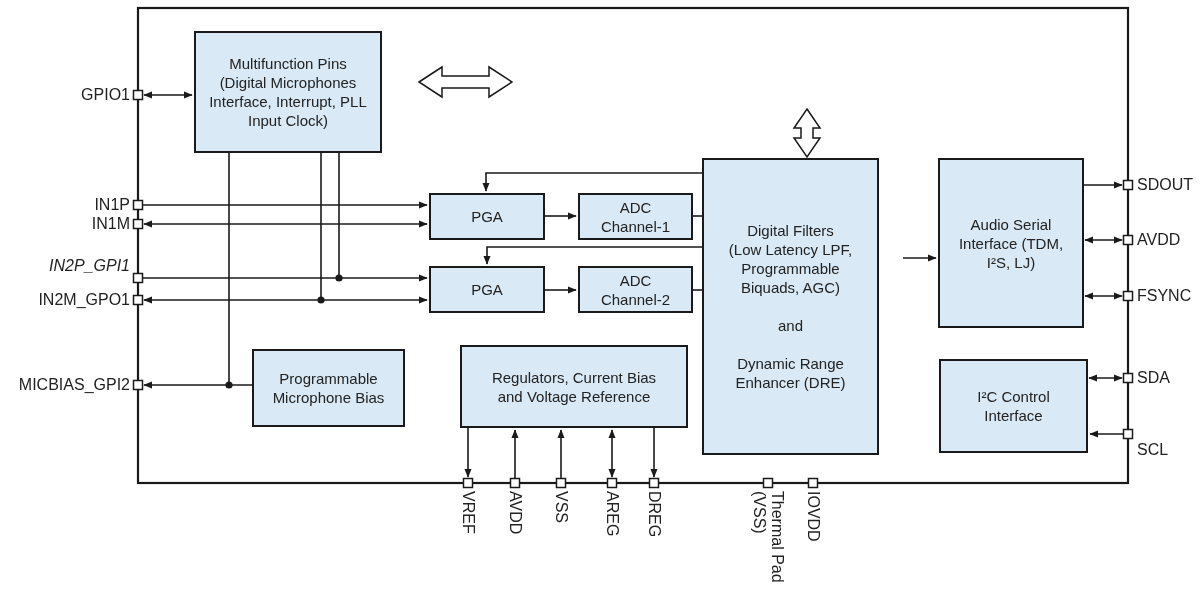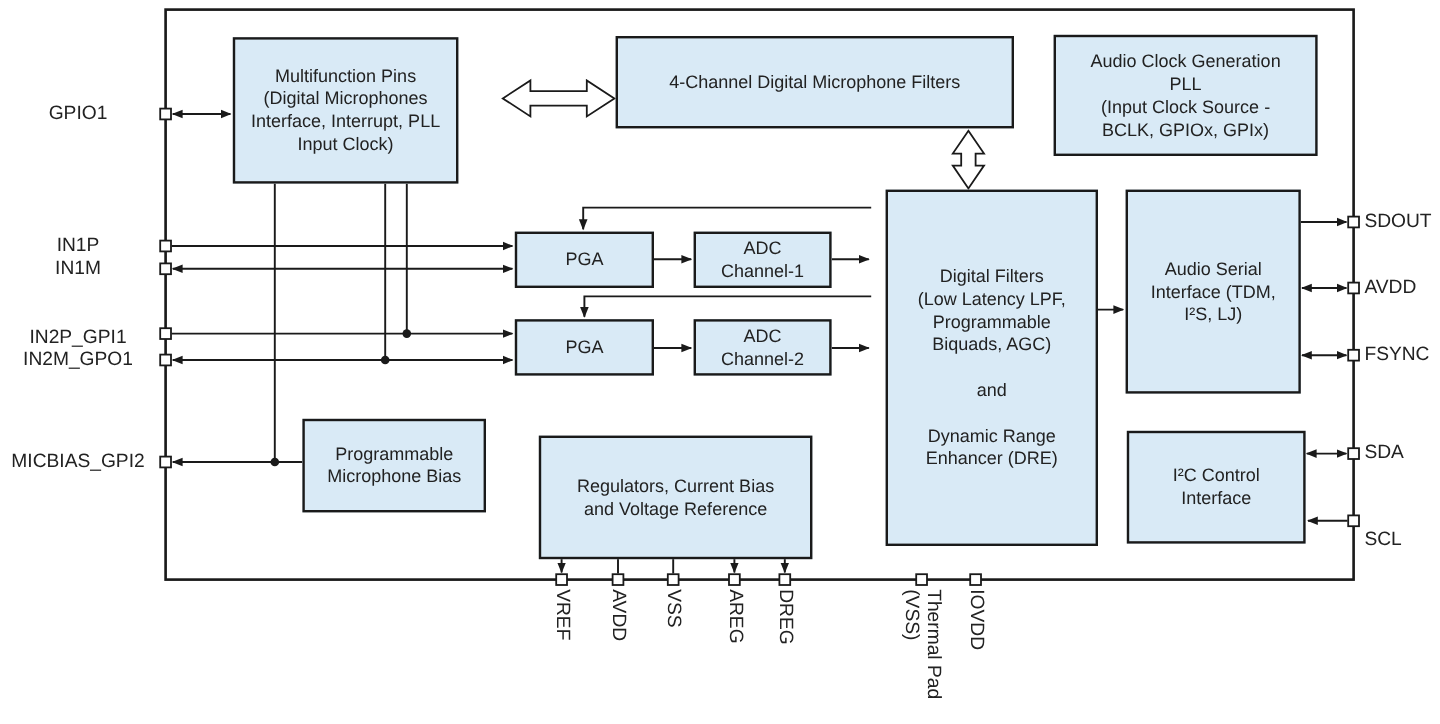--- a/index.html
+++ b/index.html
@@ -22,21 +22,21 @@
   .pin{fill:#ffffff;stroke:var(--line);stroke-width:1.5;}
   .hollow{fill:#ffffff;stroke:var(--line);stroke-width:1.5;stroke-linejoin:miter;}
   #ah path{fill:var(--line);}
   .block{
     position:absolute;box-sizing:border-box;
     background:var(--block_fill);border:2px solid var(--block_border);
     display:flex;align-items:center;justify-content:center;text-align:center;
     font-size:15px;line-height:19px;white-space:pre-line;padding:2px;
   }
   .pin-label{position:absolute;font-size:16px;line-height:20px;white-space:pre;}
-  .pin-label.left{left:0;width:130px;text-align:center;}
+  .pin-label.left{left:0;width:130px;text-align:right;}
   .pin-label.right{text-align:right;}
   .pin-label.bottom{
     writing-mode:vertical-rl;white-space:pre-line;line-height:18px;
     transform:translateX(-50%);top:491px;text-align:left;
   }
 </style>
 </head>
 <body>
 
 <div id="stage">
@@ -106,54 +106,49 @@
       <rect class="pin" x="649.5" y="478.5" width="9" height="9"></rect>
       <rect class="pin" x="763.5" y="478.5" width="9" height="9"></rect>
       <rect class="pin" x="808.5" y="478.5" width="9" height="9"></rect>
     </g>
   </svg>
 
   <div class="block" style="left:194px;top:31px;width:188px;height:122px;">Multifunction Pins
 (Digital Microphones
 Interface, Interrupt, PLL
 Input Clock)</div>
-  <div class="block" style="left:513px;top:30px;width:332px;height:77px;">4-Channel Digital Microphone Filters</div>
-  <div class="block" style="left:878px;top:29px;width:220px;height:101px;">Audio Clock Generation
-PLL
-(Input Clock Source -
-BCLK, GPIOx, GPIx)</div>
   <div class="block" style="left:429px;top:193px;width:116px;height:47px;">PGA</div>
   <div class="block" style="left:578px;top:193px;width:115px;height:47px;">ADC
 Channel-1</div>
   <div class="block" style="left:429px;top:266px;width:116px;height:47px;">PGA</div>
   <div class="block" style="left:578px;top:266px;width:115px;height:47px;">ADC
 Channel-2</div>
-  <div class="block" style="left:738px;top:158px;width:177px;height:297px;">Digital Filters
+  <div class="block" style="left:702px;top:158px;width:177px;height:297px;">Digital Filters
 (Low Latency LPF,
 Programmable
 Biquads, AGC)
 
 and
 
 Dynamic Range
 Enhancer (DRE)</div>
   <div class="block" style="left:938px;top:158px;width:146px;height:170px;">Audio Serial
 Interface (TDM,
 I²S, LJ)</div>
   <div class="block" style="left:939px;top:359px;width:149px;height:94px;">I²C Control
 Interface</div>
   <div class="block" style="left:252px;top:349px;width:153px;height:78px;">Programmable
 Microphone Bias</div>
-  <div class="block" style="left:449px;top:345px;width:228px;height:103px;margin-top:18px;">Regulators, Current Bias
+  <div class="block" style="left:460px;top:345px;width:228px;height:83px;">Regulators, Current Bias
 and Voltage Reference</div>
 
   <div class="pin-label left" style="top:85px;">GPIO1</div>
   <div class="pin-label left" style="top:195px;">IN1P</div>
   <div class="pin-label left" style="top:214px;">IN1M</div>
-  <div class="pin-label left" style="top:272px;">IN2P_GPI1</div>
+  <div class="pin-label left" style="top:256px;font-style:italic;">IN2P_GPI1</div>
   <div class="pin-label left" style="top:290px;">IN2M_GPO1</div>
   <div class="pin-label left" style="top:375px;">MICBIAS_GPI2</div>
 
   <div class="pin-label right" style="left:1137px;top:175px;">SDOUT</div>
   <div class="pin-label right" style="left:1137px;top:230px;">AVDD</div>
   <div class="pin-label right" style="left:1137px;top:286px;">FSYNC</div>
   <div class="pin-label right" style="left:1137px;top:368px;">SDA</div>
   <div class="pin-label right" style="left:1137px;top:440px;">SCL</div>
 
   <div class="pin-label bottom" style="left:468px;">VREF</div>

